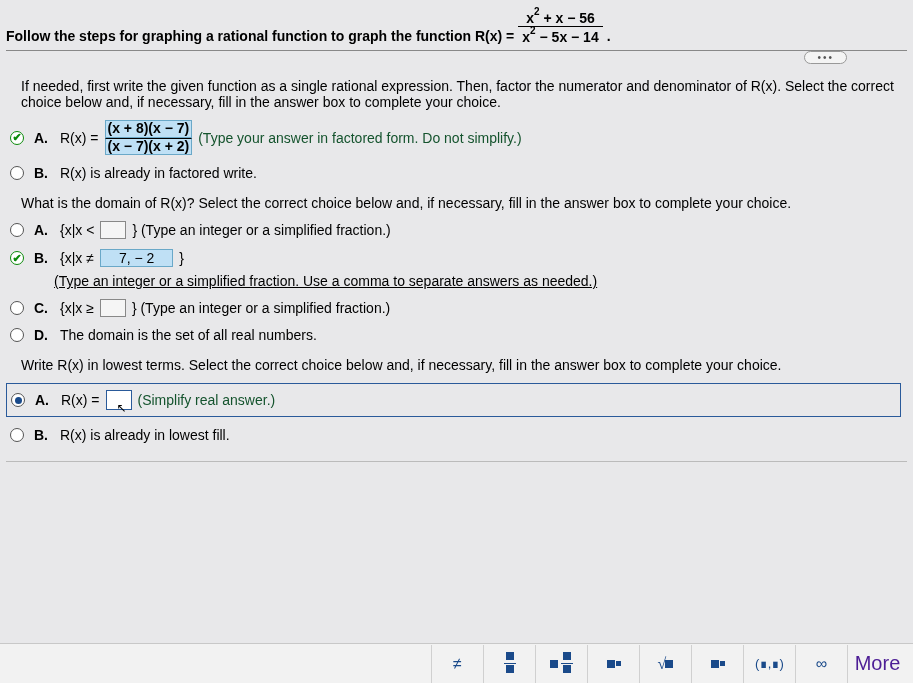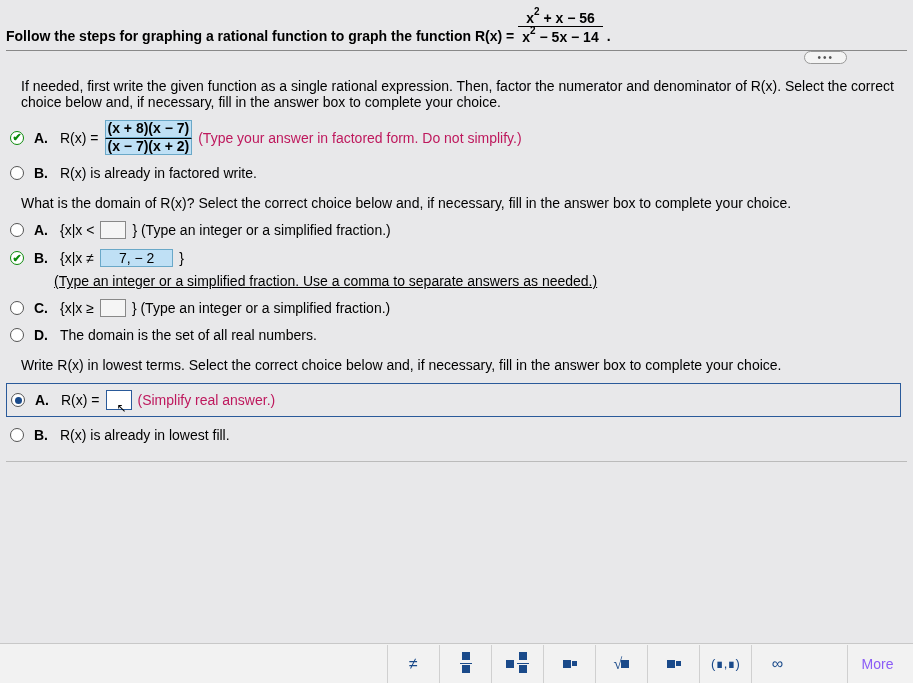--- a/index.html
+++ b/index.html
@@ -132,21 +132,21 @@
     top: 10px;
     font-size: 12px;
     color: #000;
   }
   .selected-frame {
     border: 1.5px solid #2a5a9a;
     padding: 6px 4px;
     margin: 4px 6px 4px 0;
   }
   .hint {
-    color: #be185d;
+    color: #14532d;
   }
   .toolbar {
     position: absolute;
     bottom: 0;
     left: 0;
     right: 0;
     height: 40px;
     background: #f2f2f2;
     border-top: 1px solid #c8c8c8;
     display: flex;
@@ -161,24 +161,23 @@
     display: flex;
     align-items: center;
     justify-content: center;
     border-left: 1px solid #d0d0d0;
     font-size: 16px;
     color: #1a4a8a;
     cursor: pointer;
     background: #f2f2f2;
   }
   .tool.more {
-    color: #8b5cf6;
-    font-size: 14px;
+    color: #4c1d95;
+    font-size: 20px;
     width: 60px;
-    margin-left: 44px;
   }
   .tfrac {
     display: inline-flex;
     flex-direction: column;
     align-items: center;
     font-size: 10px;
     line-height: 1;
   }
   .tfrac .tt { padding: 1px 2px; }
   .tfrac .tb { padding: 1px 2px; border-top: 1.5px solid #1a4a8a; }

